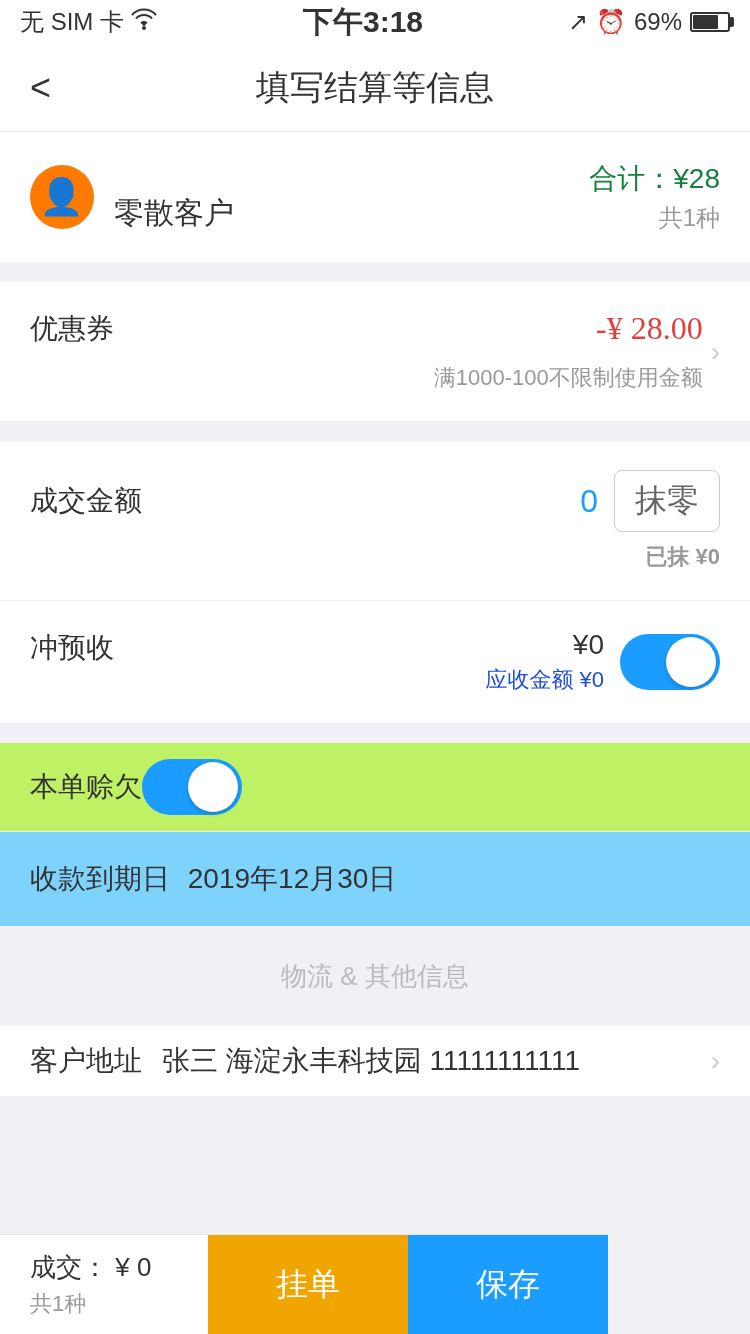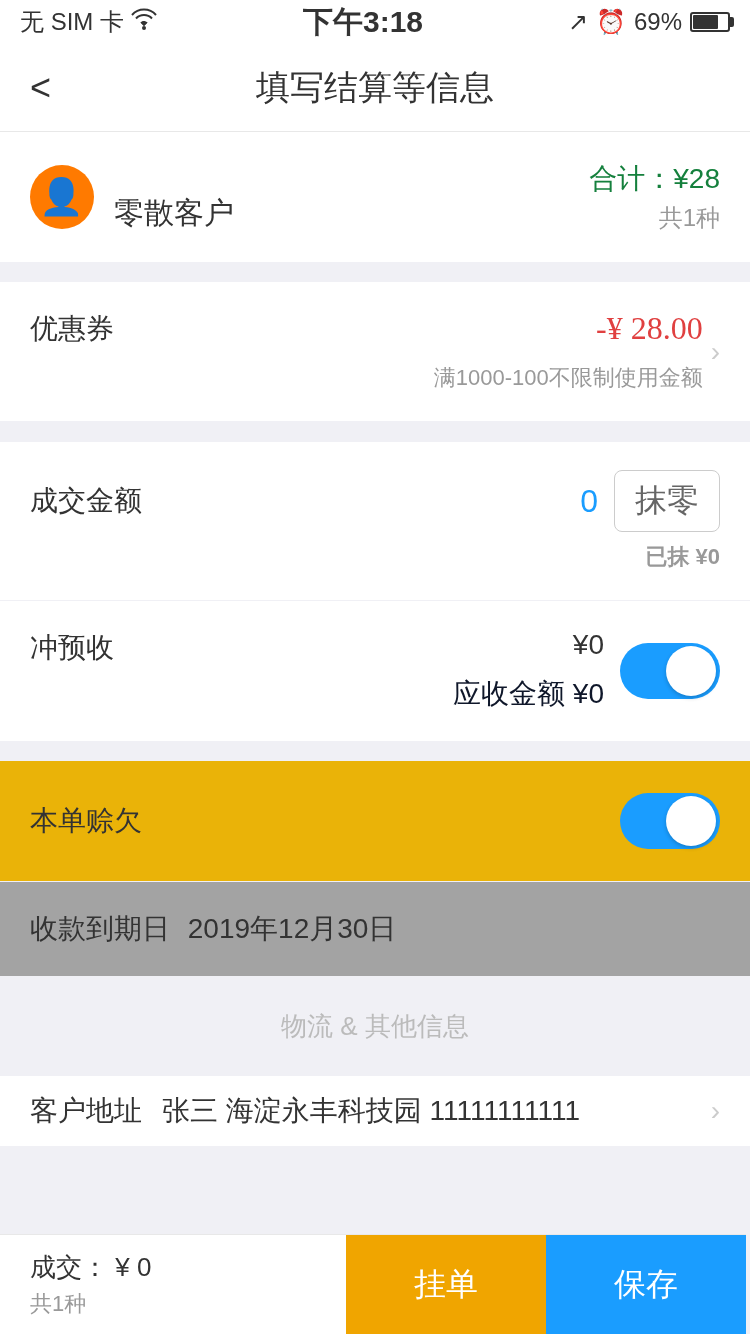--- a/index.html
+++ b/index.html
@@ -202,21 +202,21 @@
     .prepay-row {
       display: flex;
       align-items: flex-start;
       justify-content: space-between;
       gap: 22px;
     }
     .prepay-values {
       text-align: right;
     }
     .prepay-amount { font-size: 28px; color: #333; }
-    .prepay-sub { font-size: 28px; color: #0f172a; margin-top: 14px; }
+    .prepay-sub { font-size: 22px; color: #1d4ed8; margin-top: 4px; }
 
     
     .toggle {
       width: 100px;
       height: 56px;
       background: #1a9dff;
       border-radius: 28px;
       position: relative;
       cursor: pointer;
       flex-shrink: 0;
@@ -227,32 +227,31 @@
       background: #fff;
       border-radius: 50%;
       position: absolute;
       top: 3px;
       right: 4px;
       box-shadow: 0 2px 4px rgba(0,0,0,0.2);
     }
 
     
     .debt-section {
-      background: #eab308;
-      padding: 32px 30px;
-      display: flex;
-      align-items: center;
-      justify-content: space-between;
+      background: #bef264;
+      padding: 16px 30px;
+      display: flex;
+      align-items: center;
     }
     .debt-label {
       font-size: 28px;
       color: #333;
     }
     .due-date-section {
-      background: #a3a3a3;
+      background: #7dd3fc;
       padding: 28px 30px;
       border-top: 1px solid #f0f0f5;
       font-size: 28px;
       color: #333;
     }
     .due-date-label { display: inline; }
     .due-date-value { display: inline; margin-left: 10px; }
 
     
     .logistics-divider {
@@ -290,21 +289,21 @@
     
     .bottom-spacer {
       height: 200px;
       background: #f0f0f5;
     }
 
     
     .bottom-bar {
       position: fixed;
       bottom: 0;
-      width: 746px;
+      width: 608px;
       height: 100px;
       background: #fff;
       display: flex;
       align-items: center;
       border-top: 1px solid #e8e8e8;
     }
     .bottom-info {
       flex: 1;
       padding: 0 30px;
     }

